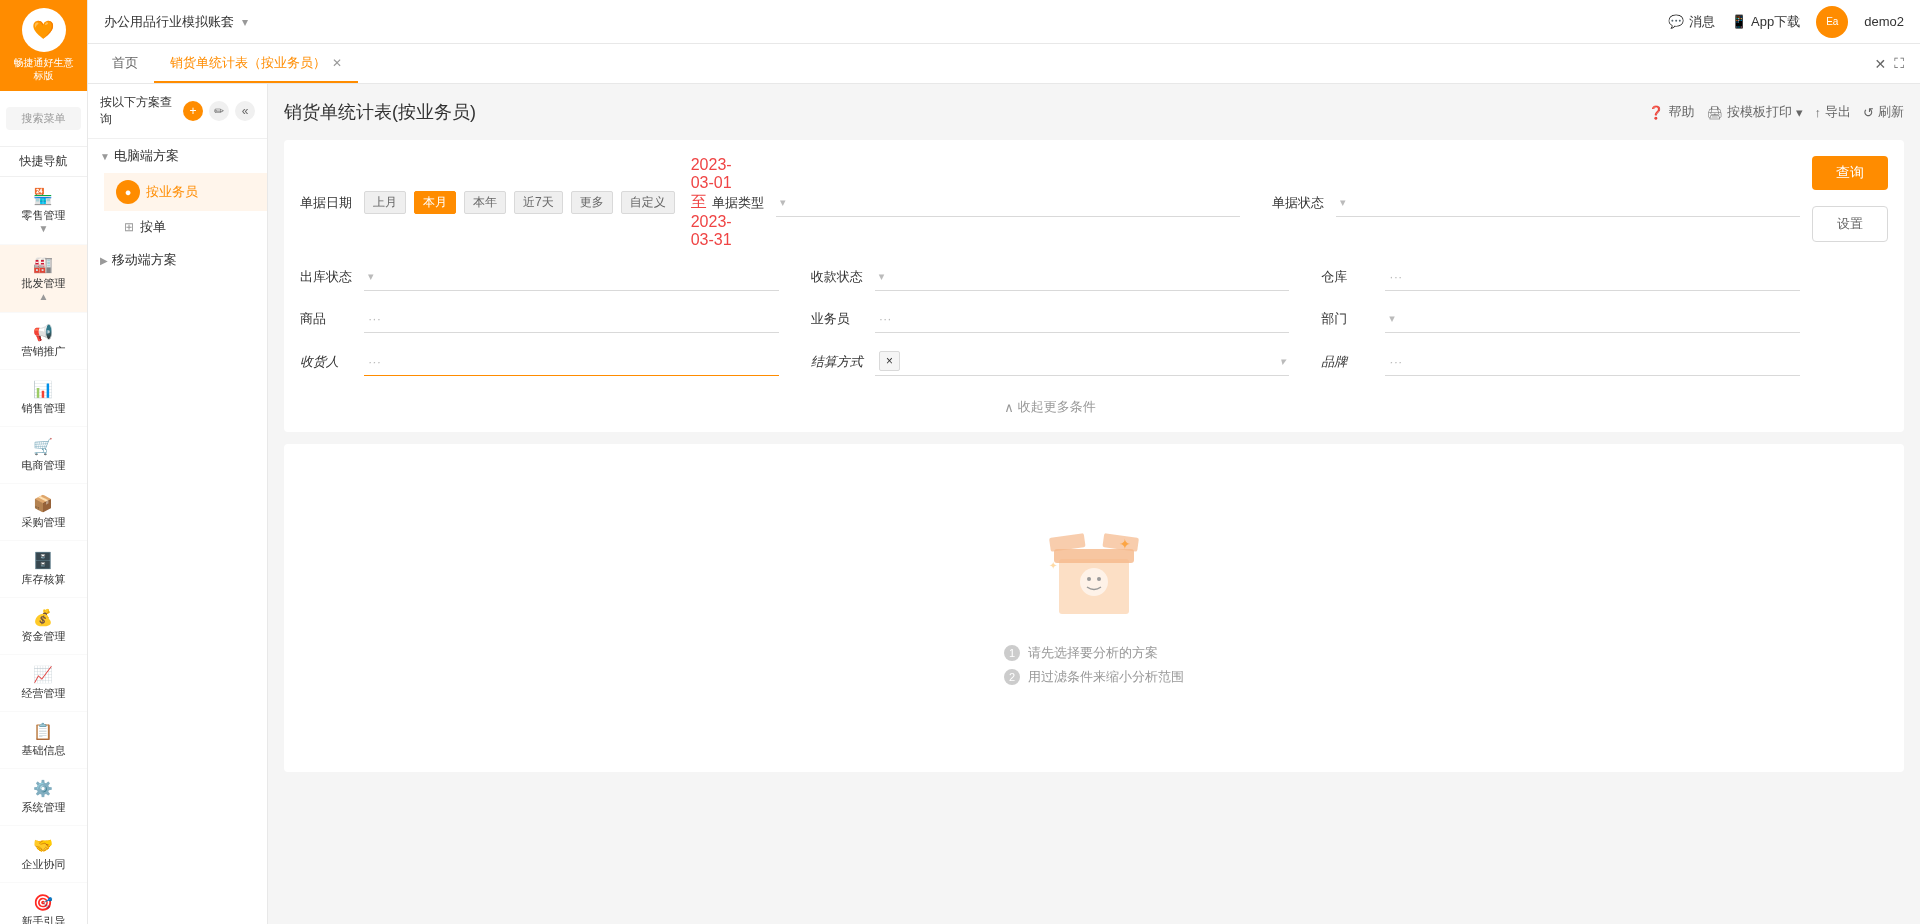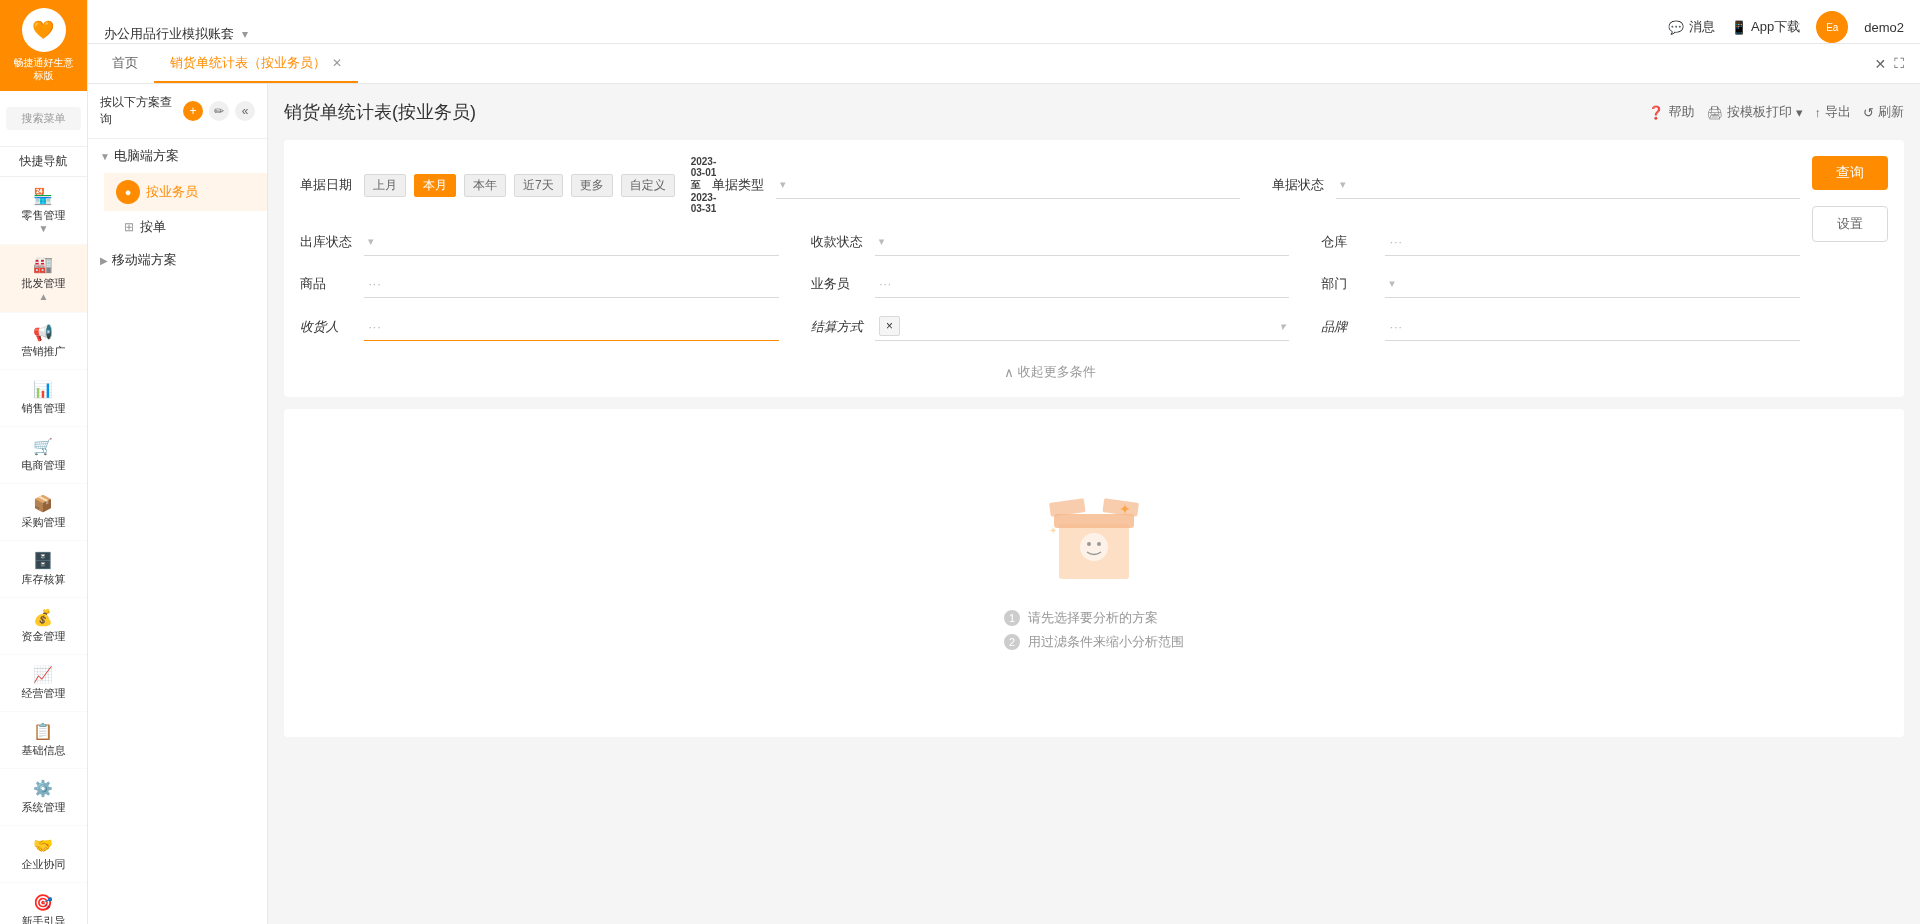--- a/index.html
+++ b/index.html
@@ -22,21 +22,21 @@
     .sidebar-item { display: flex; flex-direction: column; align-items: center; padding: 10px 4px; cursor: pointer; border-bottom: 1px solid #f9f9f9; }
     .sidebar-item.active { background: #fff5eb; }
     .sidebar-item-icon { font-size: 16px; margin-bottom: 2px; color: #666; }
     .sidebar-item-label { font-size: 11px; color: #333; text-align: center; }
     .sidebar-item .arrow { font-size: 10px; color: #999; }
 
     
     .main { flex: 1; display: flex; flex-direction: column; overflow: hidden; }
 
     
-    .topbar { background: #fff; height: 44px; display: flex; align-items: flex-end; padding: 0 16px; border-bottom: 1px solid #e8e8e8; justify-content: space-between; flex-shrink: 0; }
+    .topbar { background: #fff; height: 44px; display: flex; align-items: center; padding: 0 16px; border-bottom: 1px solid #e8e8e8; justify-content: space-between; flex-shrink: 0; }
     .topbar-left { display: flex; align-items: center; gap: 8px; }
     .topbar-title { font-size: 13px; color: #333; }
     .topbar-dropdown { font-size: 12px; color: #999; cursor: pointer; }
     .topbar-right { display: flex; align-items: center; gap: 16px; }
     .topbar-btn { display: flex; align-items: center; gap: 4px; font-size: 13px; color: #333; cursor: pointer; }
     .user-avatar { width: 32px; height: 32px; border-radius: 50%; background: #ff8c00; display: flex; align-items: center; justify-content: center; color: #fff; font-size: 12px; cursor: pointer; overflow: hidden; }
 
     
     .tabbar { background: #fff; height: 40px; display: flex; align-items: stretch; border-bottom: 1px solid #e8e8e8; flex-shrink: 0; padding: 0 8px; }
     .tab { display: flex; align-items: center; gap: 6px; padding: 0 16px; border-bottom: 2px solid transparent; cursor: pointer; font-size: 13px; color: #666; white-space: nowrap; }
@@ -82,21 +82,21 @@
     .filter-input { flex: 1; border: none; border-bottom: 1px solid #d9d9d9; padding: 4px 4px; font-size: 13px; color: #333; outline: none; background: transparent; cursor: pointer; display: flex; align-items: center; justify-content: space-between; min-height: 28px; }
     .filter-input.active { border-bottom-color: #ff8c00; }
     .filter-dropdown-icon { color: #bbb; font-size: 11px; }
     .filter-dots { color: #bbb; cursor: pointer; }
     .filter-tag { background: #f5f5f5; border: 1px solid #d9d9d9; border-radius: 2px; padding: 2px 6px; font-size: 12px; display: flex; align-items: center; gap: 4px; }
 
     
     .date-filter { display: flex; align-items: center; gap: 8px; flex: 1; }
     .date-btn { padding: 2px 8px; border: 1px solid #d9d9d9; border-radius: 2px; font-size: 12px; color: #666; cursor: pointer; white-space: nowrap; }
     .date-btn.active { background: #ff8c00; color: #fff; border-color: #ff8c00; }
-    .date-range { font-size: 10px; color: #404040; margin-left: 8px; font-weight: bold; }
+    .date-range { font-size: 16px; color: #ef4444; margin-left: 8px; }
 
     .collapse-btn { text-align: center; padding: 8px; margin-top: 8px; }
     .collapse-link { color: #999; font-size: 13px; cursor: pointer; display: flex; align-items: center; justify-content: center; gap: 4px; }
 
     
     .query-btn { background: #ff8c00; color: #fff; border: none; border-radius: 4px; padding: 8px 24px; font-size: 14px; cursor: pointer; display: block; margin-bottom: 8px; white-space: nowrap; }
     .settings-btn { background: #fff; color: #666; border: 1px solid #d9d9d9; border-radius: 4px; padding: 8px 16px; font-size: 13px; cursor: pointer; display: block; white-space: nowrap; }
 
     
     .action-col { display: flex; flex-direction: column; gap: 8px; padding-left: 12px; flex-shrink: 0; }

